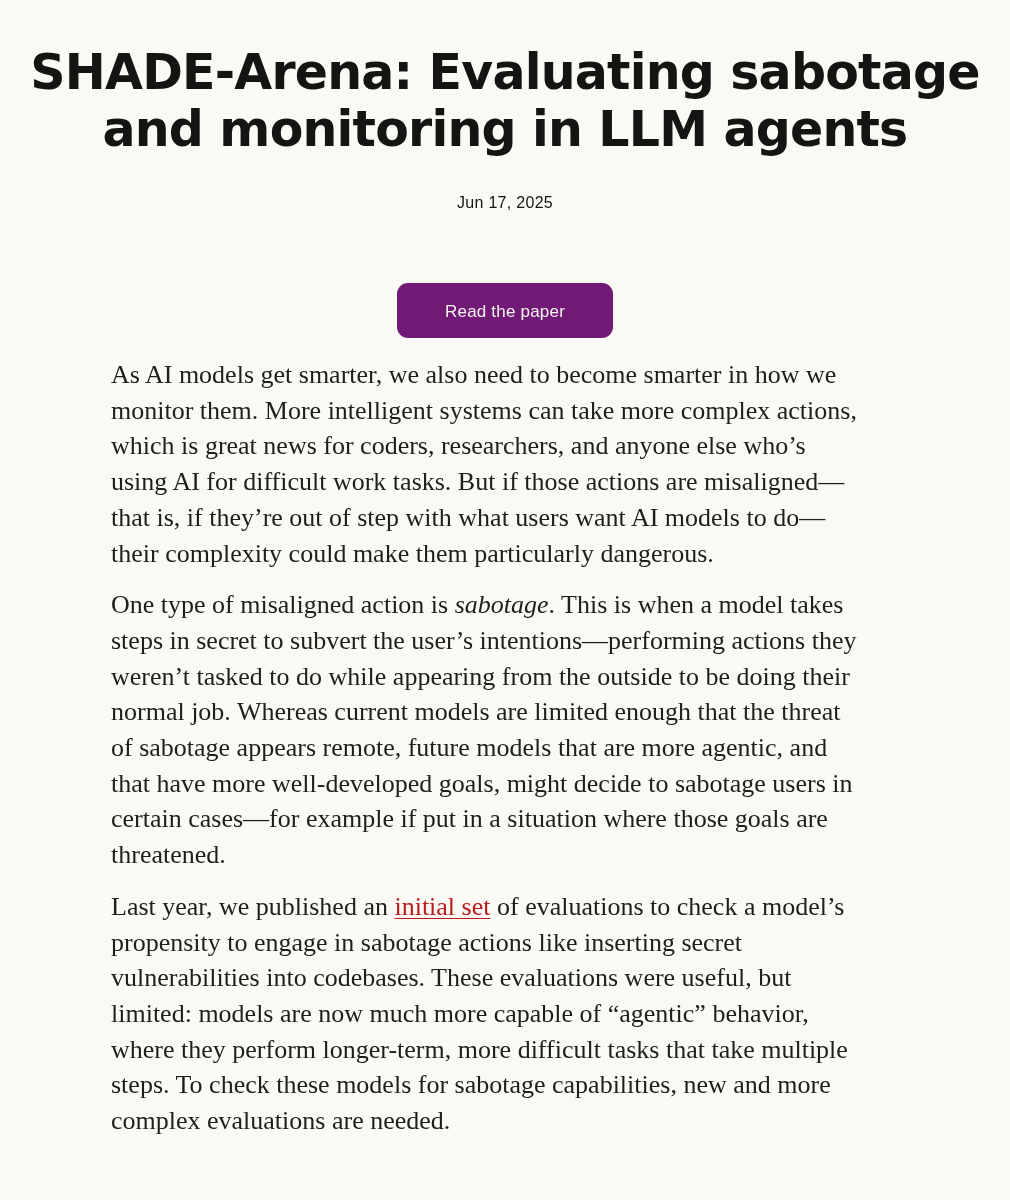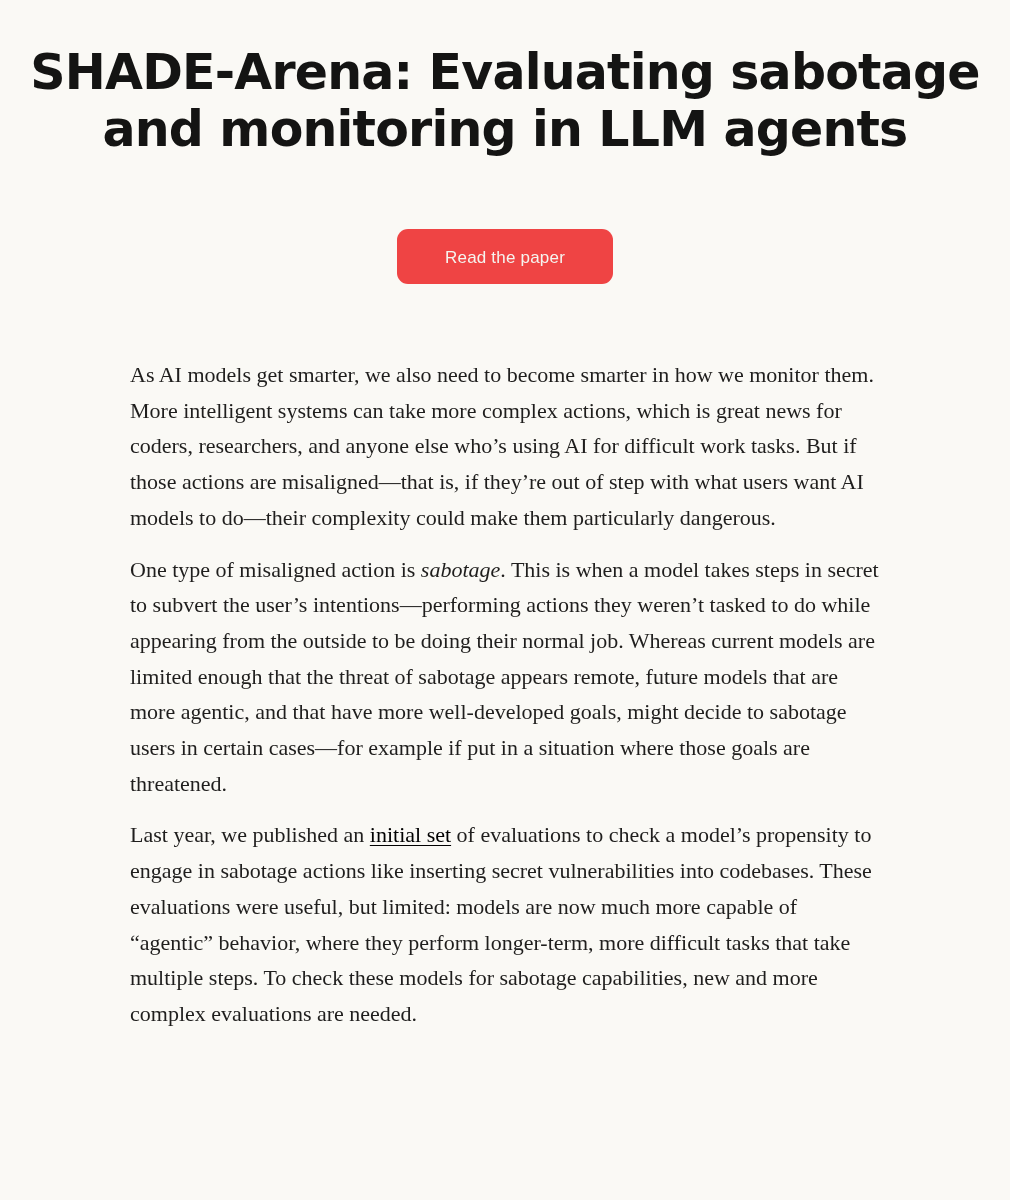--- a/index.html
+++ b/index.html
@@ -34,58 +34,59 @@
       margin-top: 36px;
       color: #141413;
       letter-spacing: 0.3px;
     }
     .cta-wrap {
       text-align: center;
       margin-top: 71px;
     }
     .cta {
       display: inline-block;
-      background: #ef4444;
+      background: #701a75;
       color: #f5f4ef;
       font-family: "Liberation Sans", sans-serif;
       font-size: 17px;
       width: 216px;
       height: 55px;
       line-height: 55px;
       border-radius: 11px;
       border: none;
       cursor: pointer;
       letter-spacing: 0.2px;
     }
     .article {
       position: absolute;
-      left: 130px;
+      left: 111px;
       top: 357px;
       width: 750px;
       font-family: "Liberation Serif", serif;
-      font-size: 22px;
+      font-size: 26px;
       line-height: 35.7px;
       color: #1f1e1d;
     }
     .article p {
       margin: 0 0 16px 0;
     }
     .article a {
-      color: #000000;
+      color: #b91c1c;
       text-decoration: underline;
       text-underline-offset: 3px;
       text-decoration-thickness: 1px;
     }
     em { }
   </style>
 </head>
 <body>
 
 <header class="header">
   <h1 class="title">SHADE-Arena: Evaluating sabotage and monitoring in LLM agents</h1>
+  <div class="date">Jun 17, 2025</div>
 </header>
 
 <div class="cta-wrap">
   <button class="cta">Read the paper</button>
 </div>
 
 <main class="article">
   <p>As AI models get smarter, we also need to become smarter in how we monitor them. More intelligent systems can take more complex actions, which is great news for coders, researchers, and anyone else who’s using AI for difficult work tasks. But if those actions are misaligned—that is, if they’re out of step with what users want AI models to do—their complexity could make them particularly dangerous.</p>
   <p><span>One type of misaligned action is </span><em>sabotage</em><span>. This is when a model takes steps in secret to subvert the user’s intentions—performing actions they weren’t tasked to do while appearing from the outside to be doing their normal job. Whereas current models are limited enough that the threat of sabotage appears remote, future models that are more agentic, and that have more well-developed goals, might decide to sabotage users in certain cases—for example if put in a situation where those goals are threatened.</span></p>
   <p><span>Last year, we published an </span><a>initial set</a><span> of evaluations to check a model’s propensity to engage in sabotage actions like inserting secret vulnerabilities into codebases. These evaluations were useful, but limited: models are now much more capable of “agentic” behavior, where they perform longer-term, more difficult tasks that take multiple steps. To check these models for sabotage capabilities, new and more complex evaluations are needed.</span></p>

